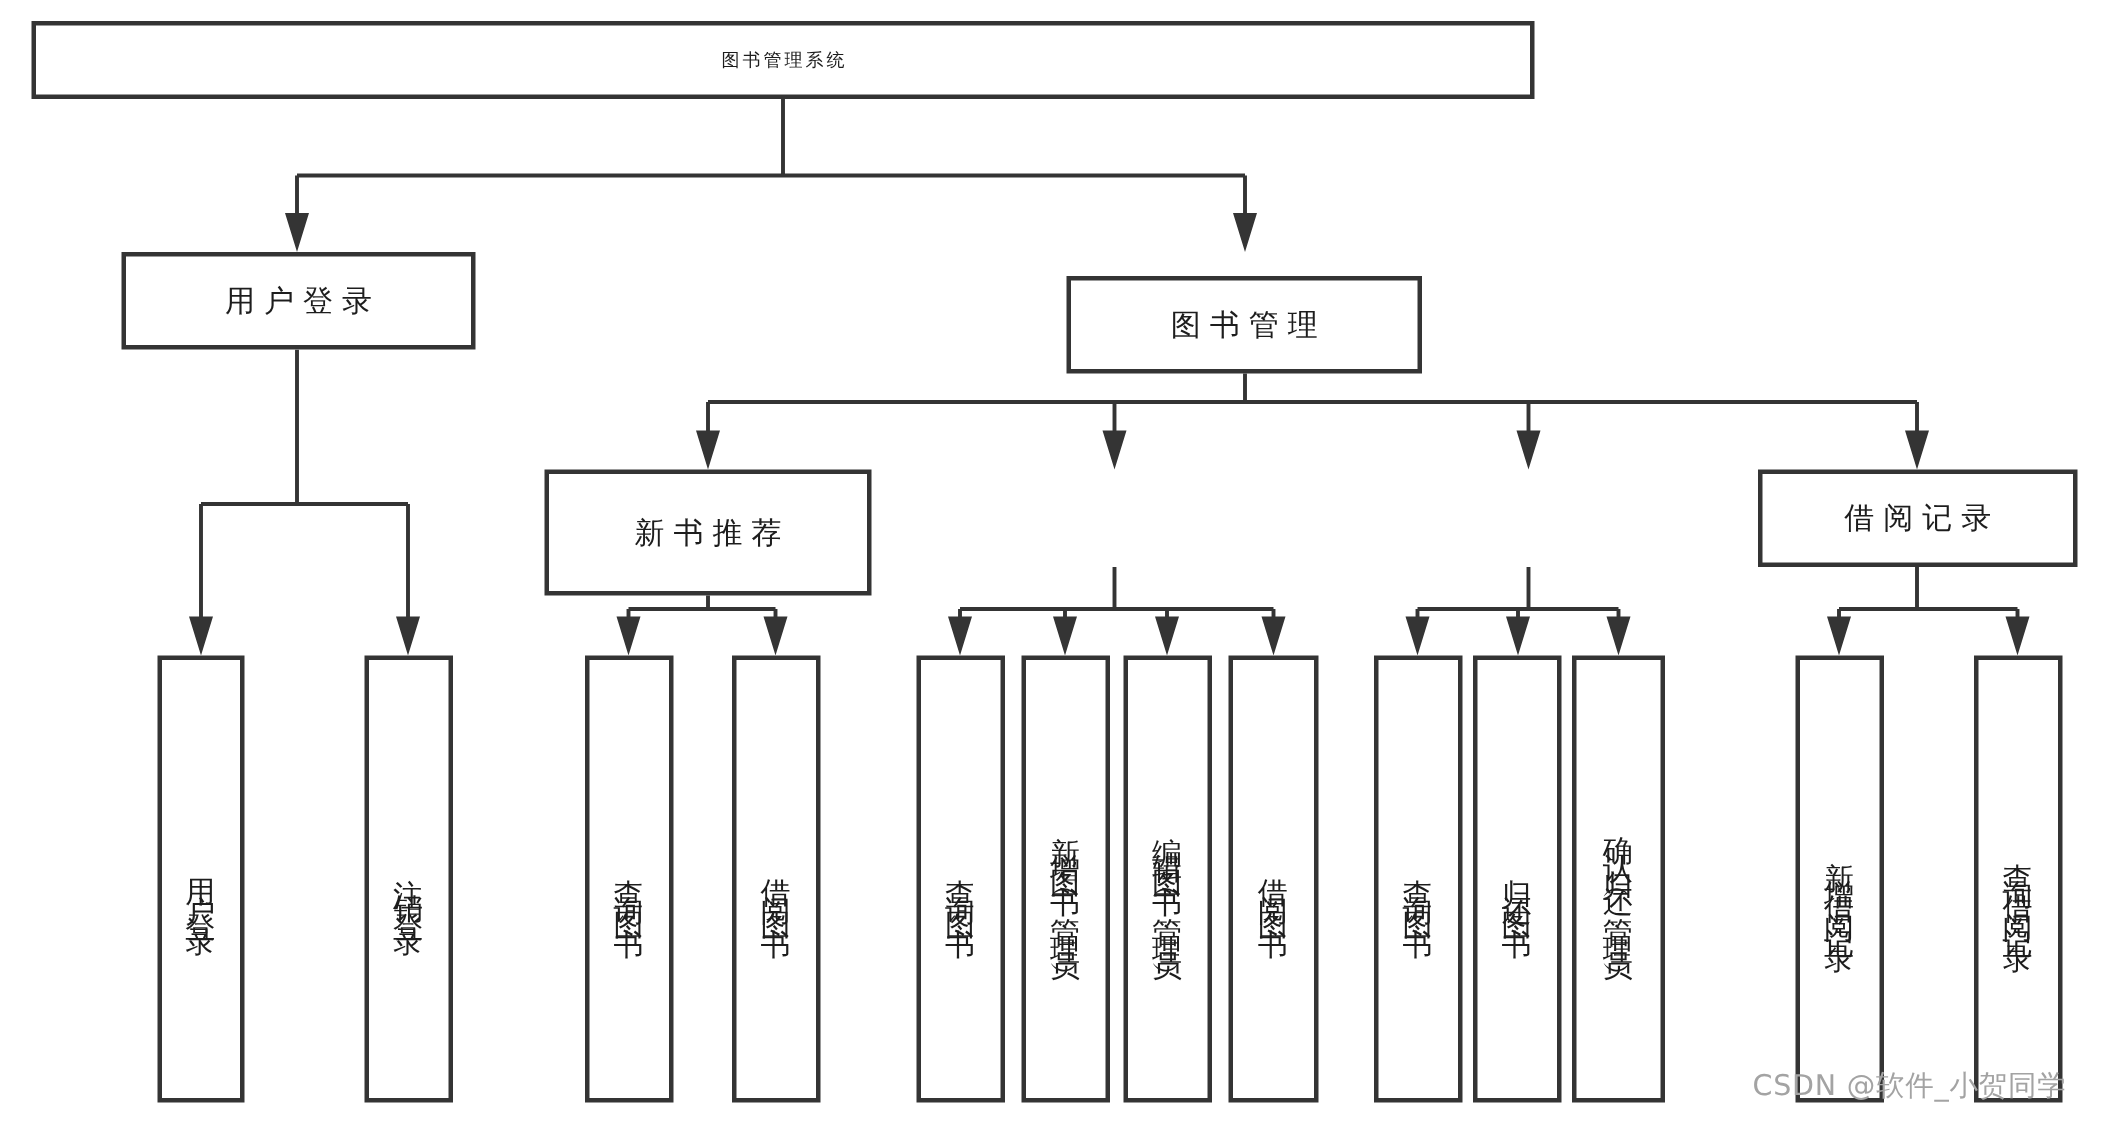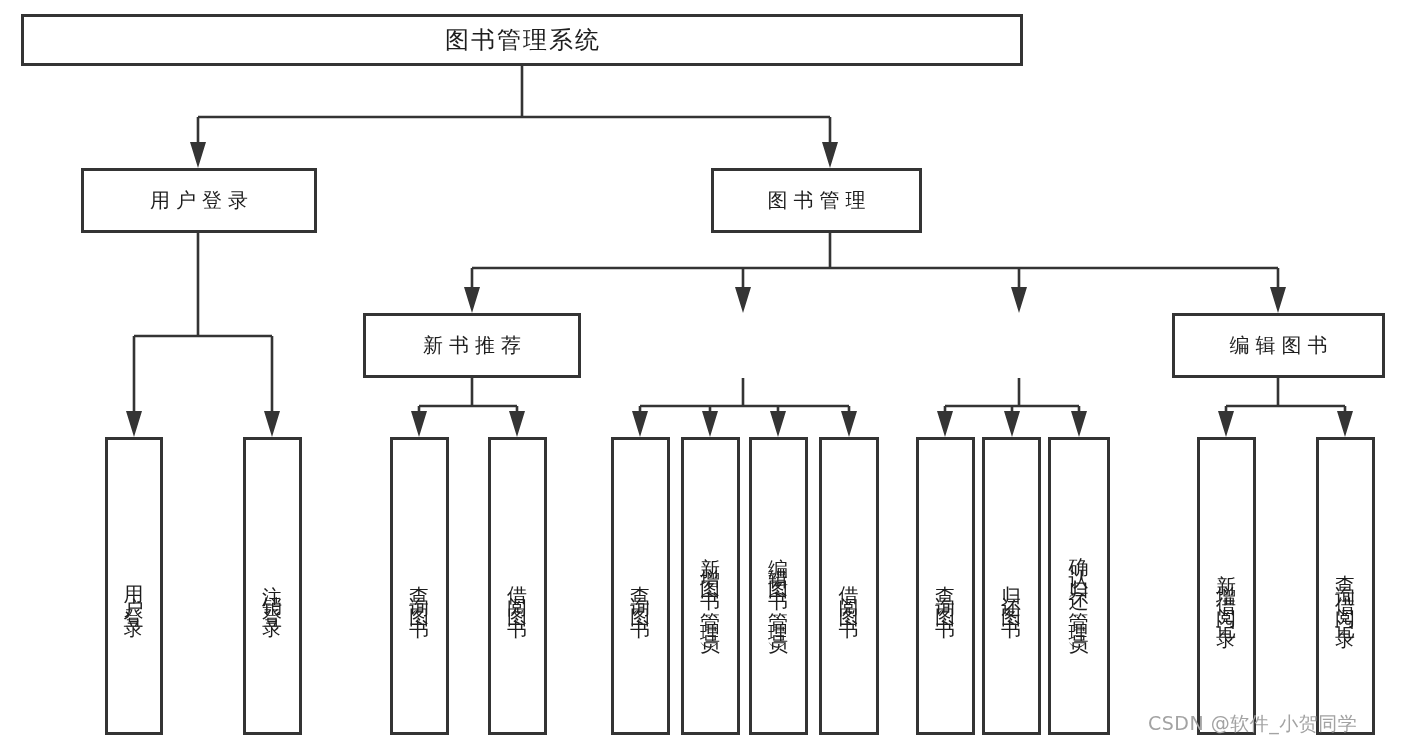--- a/index.html
+++ b/index.html
@@ -25,34 +25,34 @@
     border:3px solid var(--line);
     background:#fff;
     display:flex;
     align-items:center;
     justify-content:center;
     color:var(--text);
     font-size:20px;
     z-index:2;
   }
   .h{letter-spacing:6px;padding-left:6px;white-space:nowrap;}
-  .root-node{letter-spacing:2px;padding-left:2px;font-size:24px;font-family:Liberation Serif, serif;}
+  .root-node{letter-spacing:2px;padding-left:2px;font-size:12px;font-family:Liberation Serif, serif;}
   .v{
     writing-mode:vertical-lr;
     text-orientation:mixed;
     letter-spacing:11px;
     line-height:1;
     padding-top:11px;
     font-size:20px;
   }
   .watermark{
     position:absolute;
     left:1148px;top:711px;
     width:250px;
-    text-align:left;
+    text-align:center;
     font-size:19px;
     color:var(--wm);
     letter-spacing:0.5px;
     white-space:nowrap;
     z-index:5;
   }
 </style>
 </head>
 <body>
 
@@ -92,24 +92,24 @@
       M937 411 L953 411 L945 437 Z
       M1004 411 L1020 411 L1012 437 Z
       M1071 411 L1087 411 L1079 437 Z
       M1218 411 L1234 411 L1226 437 Z
       M1337 411 L1353 411 L1345 437 Z"></path>
   </svg>
 
   <div class="node h root-node" style="left:21px;top:14px;width:1002px;height:52px">图书管理系统</div>
 
   <div class="node h" style="left:81px;top:168px;width:236px;height:65px">用户登录</div>
-  <div class="node h" style="left:711px;top:168px;width:211px;height:65px">图书管理</div>
+  <div class="node h" style="left:711px;top:184px;width:237px;height:65px">图书管理</div>
 
-  <div class="node h" style="left:363px;top:313px;width:218px;height:65px">新书推荐</div>
-  <div class="node h" style="left:1172px;top:313px;width:213px;height:65px">编辑图书</div>
+  <div class="node h" style="left:363px;top:313px;width:218px;height:84px">新书推荐</div>
+  <div class="node h" style="left:1172px;top:313px;width:213px;height:65px">借阅记录</div>
 
   <div class="node v" style="left:105px;top:437px;width:58px;height:298px">用户登录</div>
   <div class="node v" style="left:243px;top:437px;width:59px;height:298px">注销登录</div>
 
   <div class="node v" style="left:390px;top:437px;width:59px;height:298px">查询图书</div>
   <div class="node v" style="left:488px;top:437px;width:59px;height:298px">借阅图书</div>
 
   <div class="node v" style="left:611px;top:437px;width:59px;height:298px">查询图书</div>
   <div class="node v" style="left:681px;top:437px;width:59px;height:298px">新增图书（管理员）</div>
   <div class="node v" style="left:749px;top:437px;width:59px;height:298px">编辑图书（管理员）</div>

